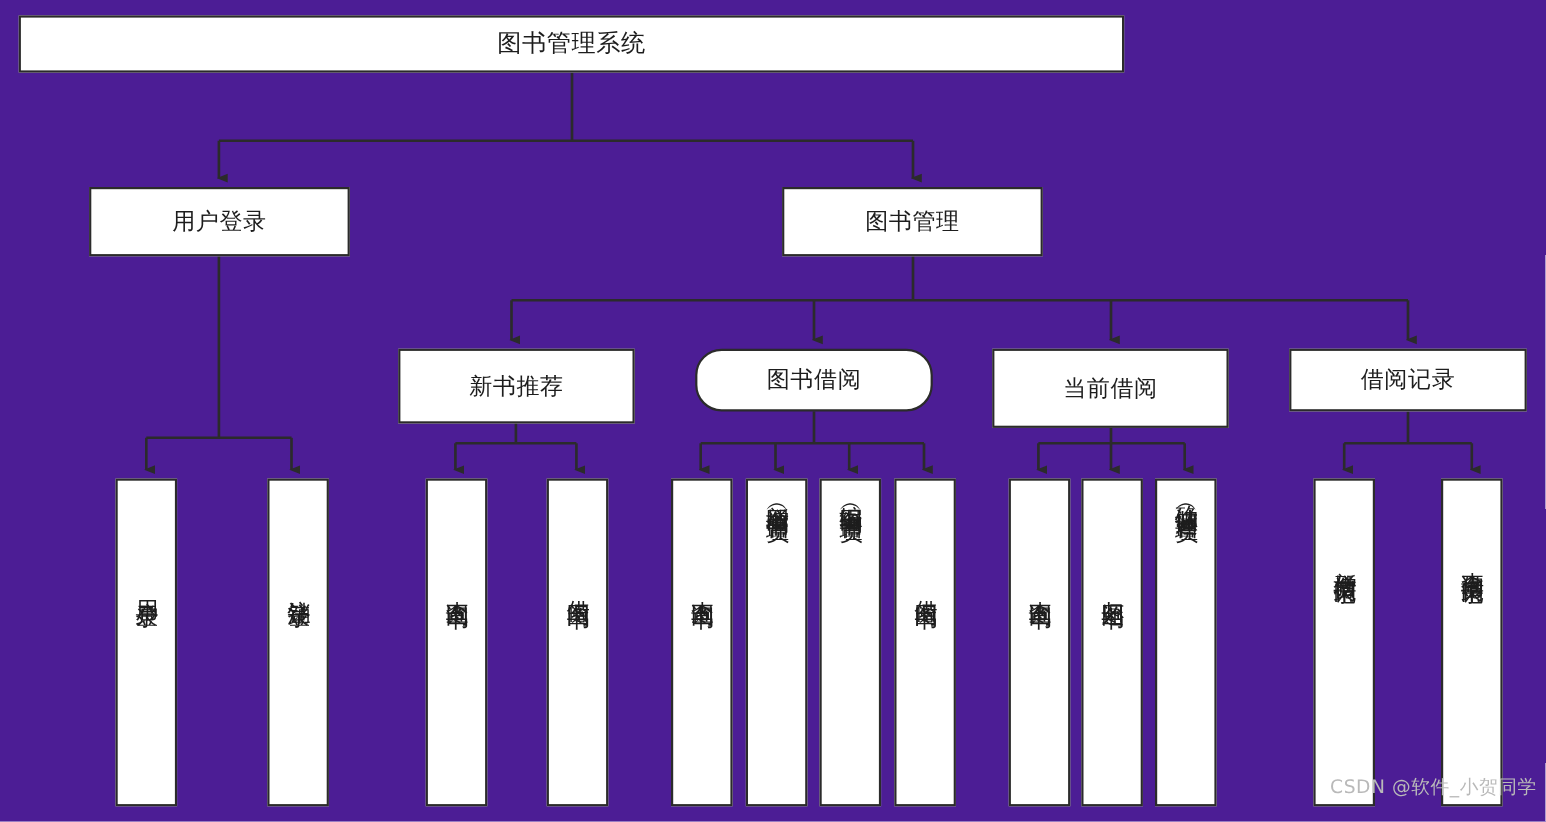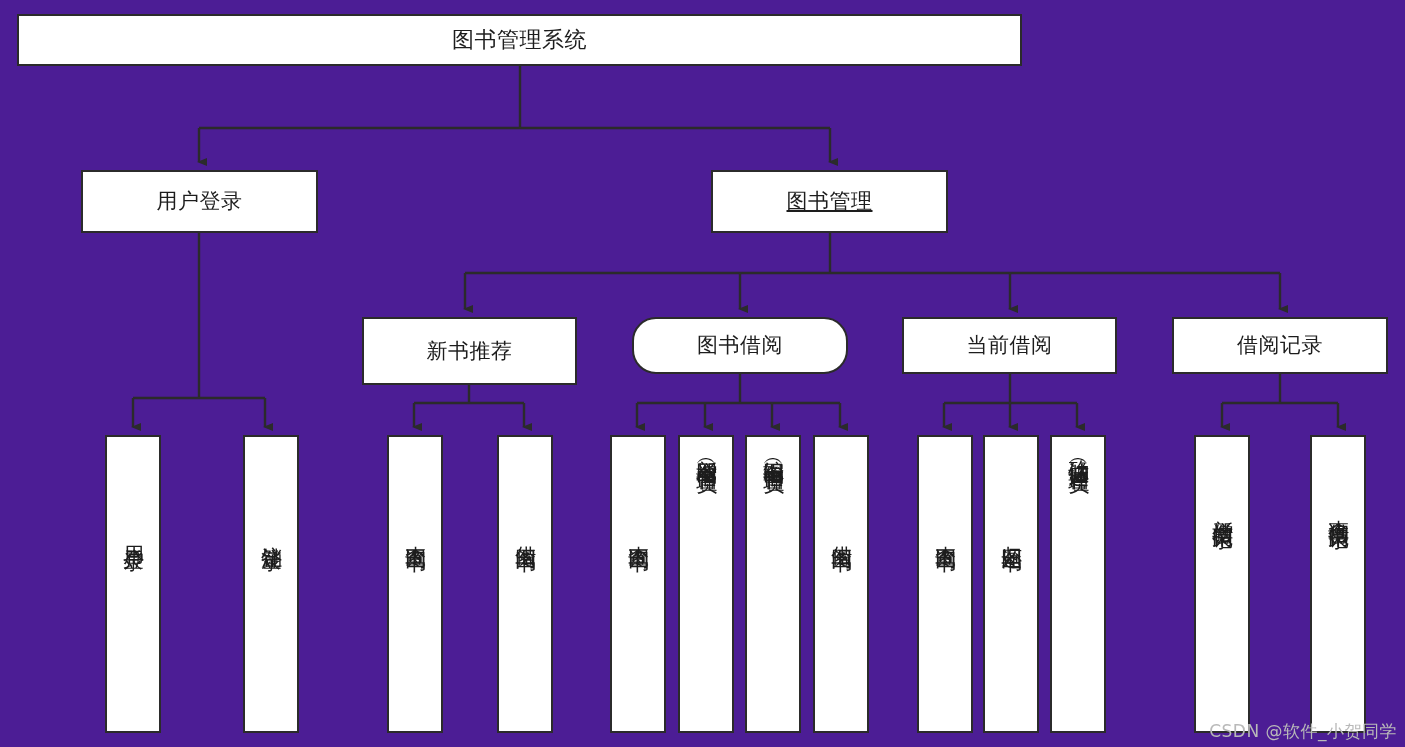--- a/index.html
+++ b/index.html
@@ -67,21 +67,21 @@
   }
   .node.vert.mid2 .label {
     margin-top: 86px;
   }
   .node.vert.top .label {
     margin-top: 0px;
   }
   .watermark {
     position: absolute;
     right: 8px;
-    bottom: 4px;
+    bottom: 20px;
     font-size: 17px;
     color: #b9b9b9;
     letter-spacing: 0.5px;
     white-space: nowrap;
     font-family: "DejaVu Sans", "Liberation Sans", sans-serif;
   }
 </style>
 </head>
 <body>
 
@@ -138,33 +138,33 @@
   </svg>
 
   <div class="node horiz root" style="left:17px; top:14px; width:1005px; height:52px;">
     <span class="label">图书管理系统</span>
   </div>
 
   <div class="node horiz" style="left:81px; top:170px; width:237px; height:63px;">
     <span class="label">用户登录</span>
   </div>
 
-  <div class="node horiz" style="left:711px; top:170px; width:237px; height:63px;text-decoration:underline;">
+  <div class="node horiz" style="left:711px; top:170px; width:237px; height:63px;">
     <span class="label">图书管理</span>
   </div>
 
   <div class="node horiz" style="left:362px; top:317px; width:215px; height:68px;">
     <span class="label">新书推荐</span>
   </div>
 
   <div class="node horiz" style="left:632px; top:317px; width:216px; height:57px;border-radius:24px;">
     <span class="label">图书借阅</span>
   </div>
 
-  <div class="node horiz" style="left:902px; top:317px; width:215px; height:57px;">
+  <div class="node horiz" style="left:902px; top:317px; width:215px; height:72px;">
     <span class="label">当前借阅</span>
   </div>
 
   <div class="node horiz" style="left:1172px; top:317px; width:216px; height:57px;">
     <span class="label">借阅记录</span>
   </div>
 
   <div class="node vert mid2" style="left:105px; top:435px; width:56px; height:298px;">
     <span class="label">用户登录</span>
   </div>

